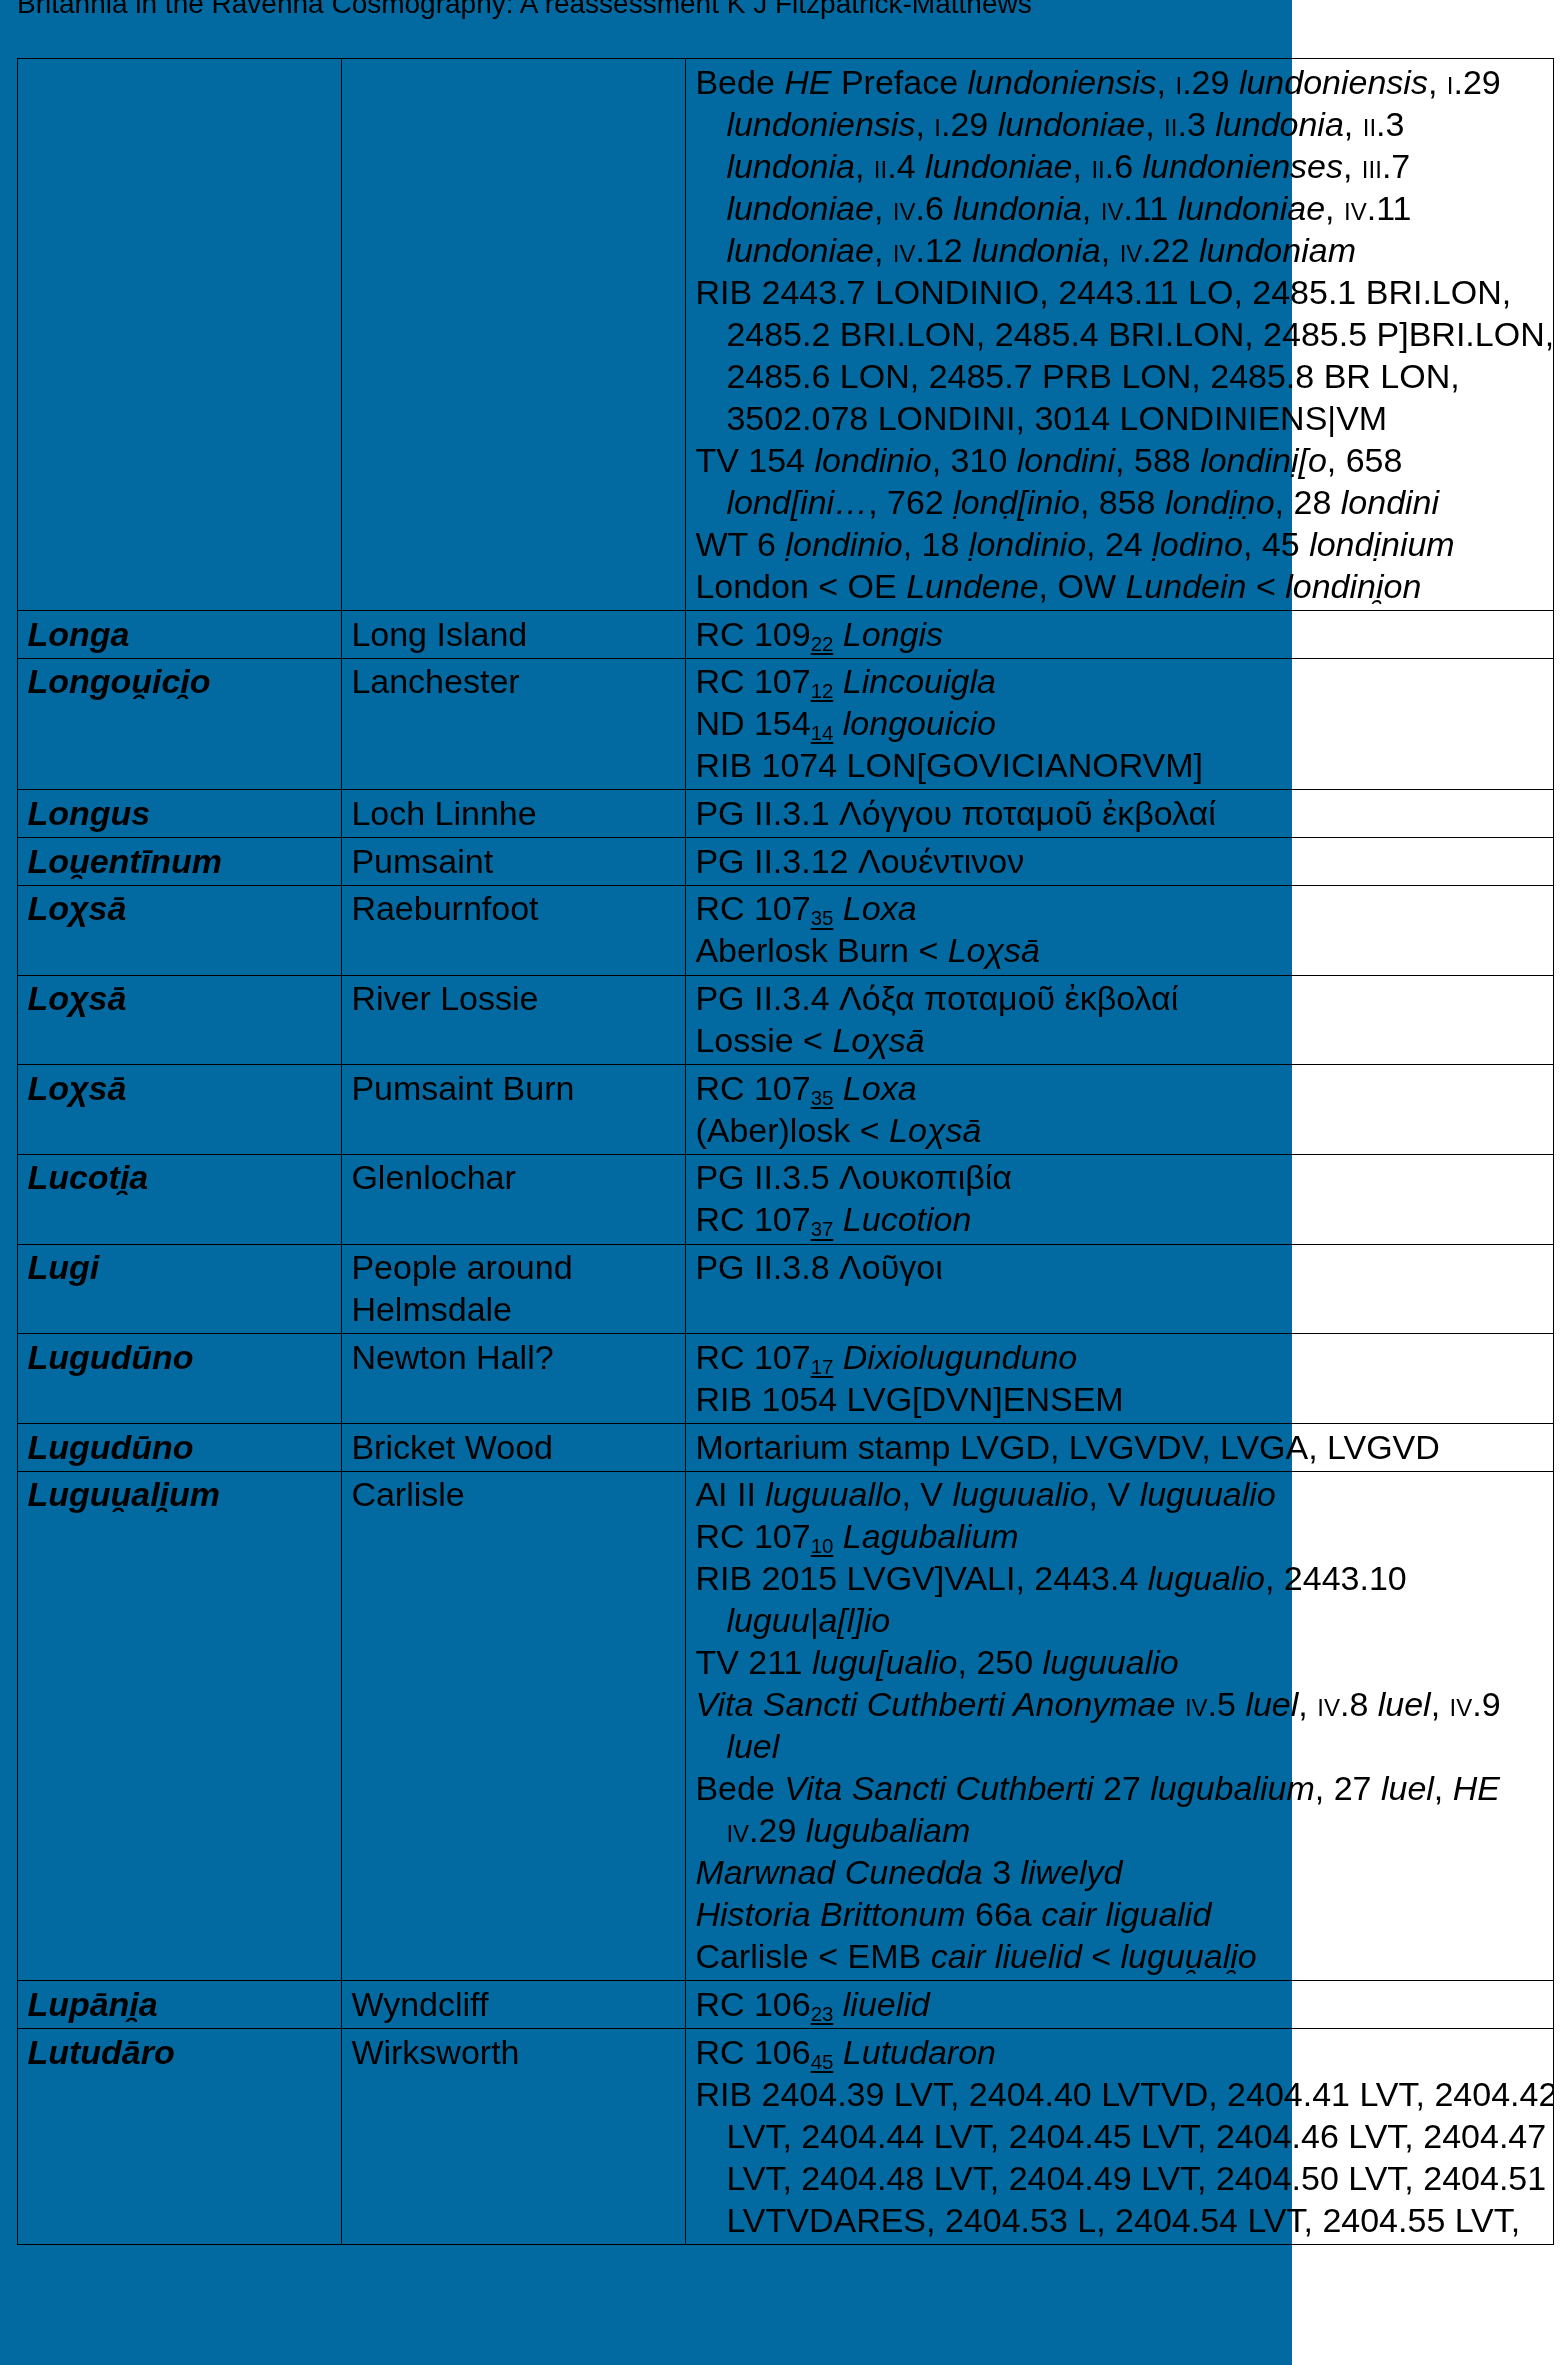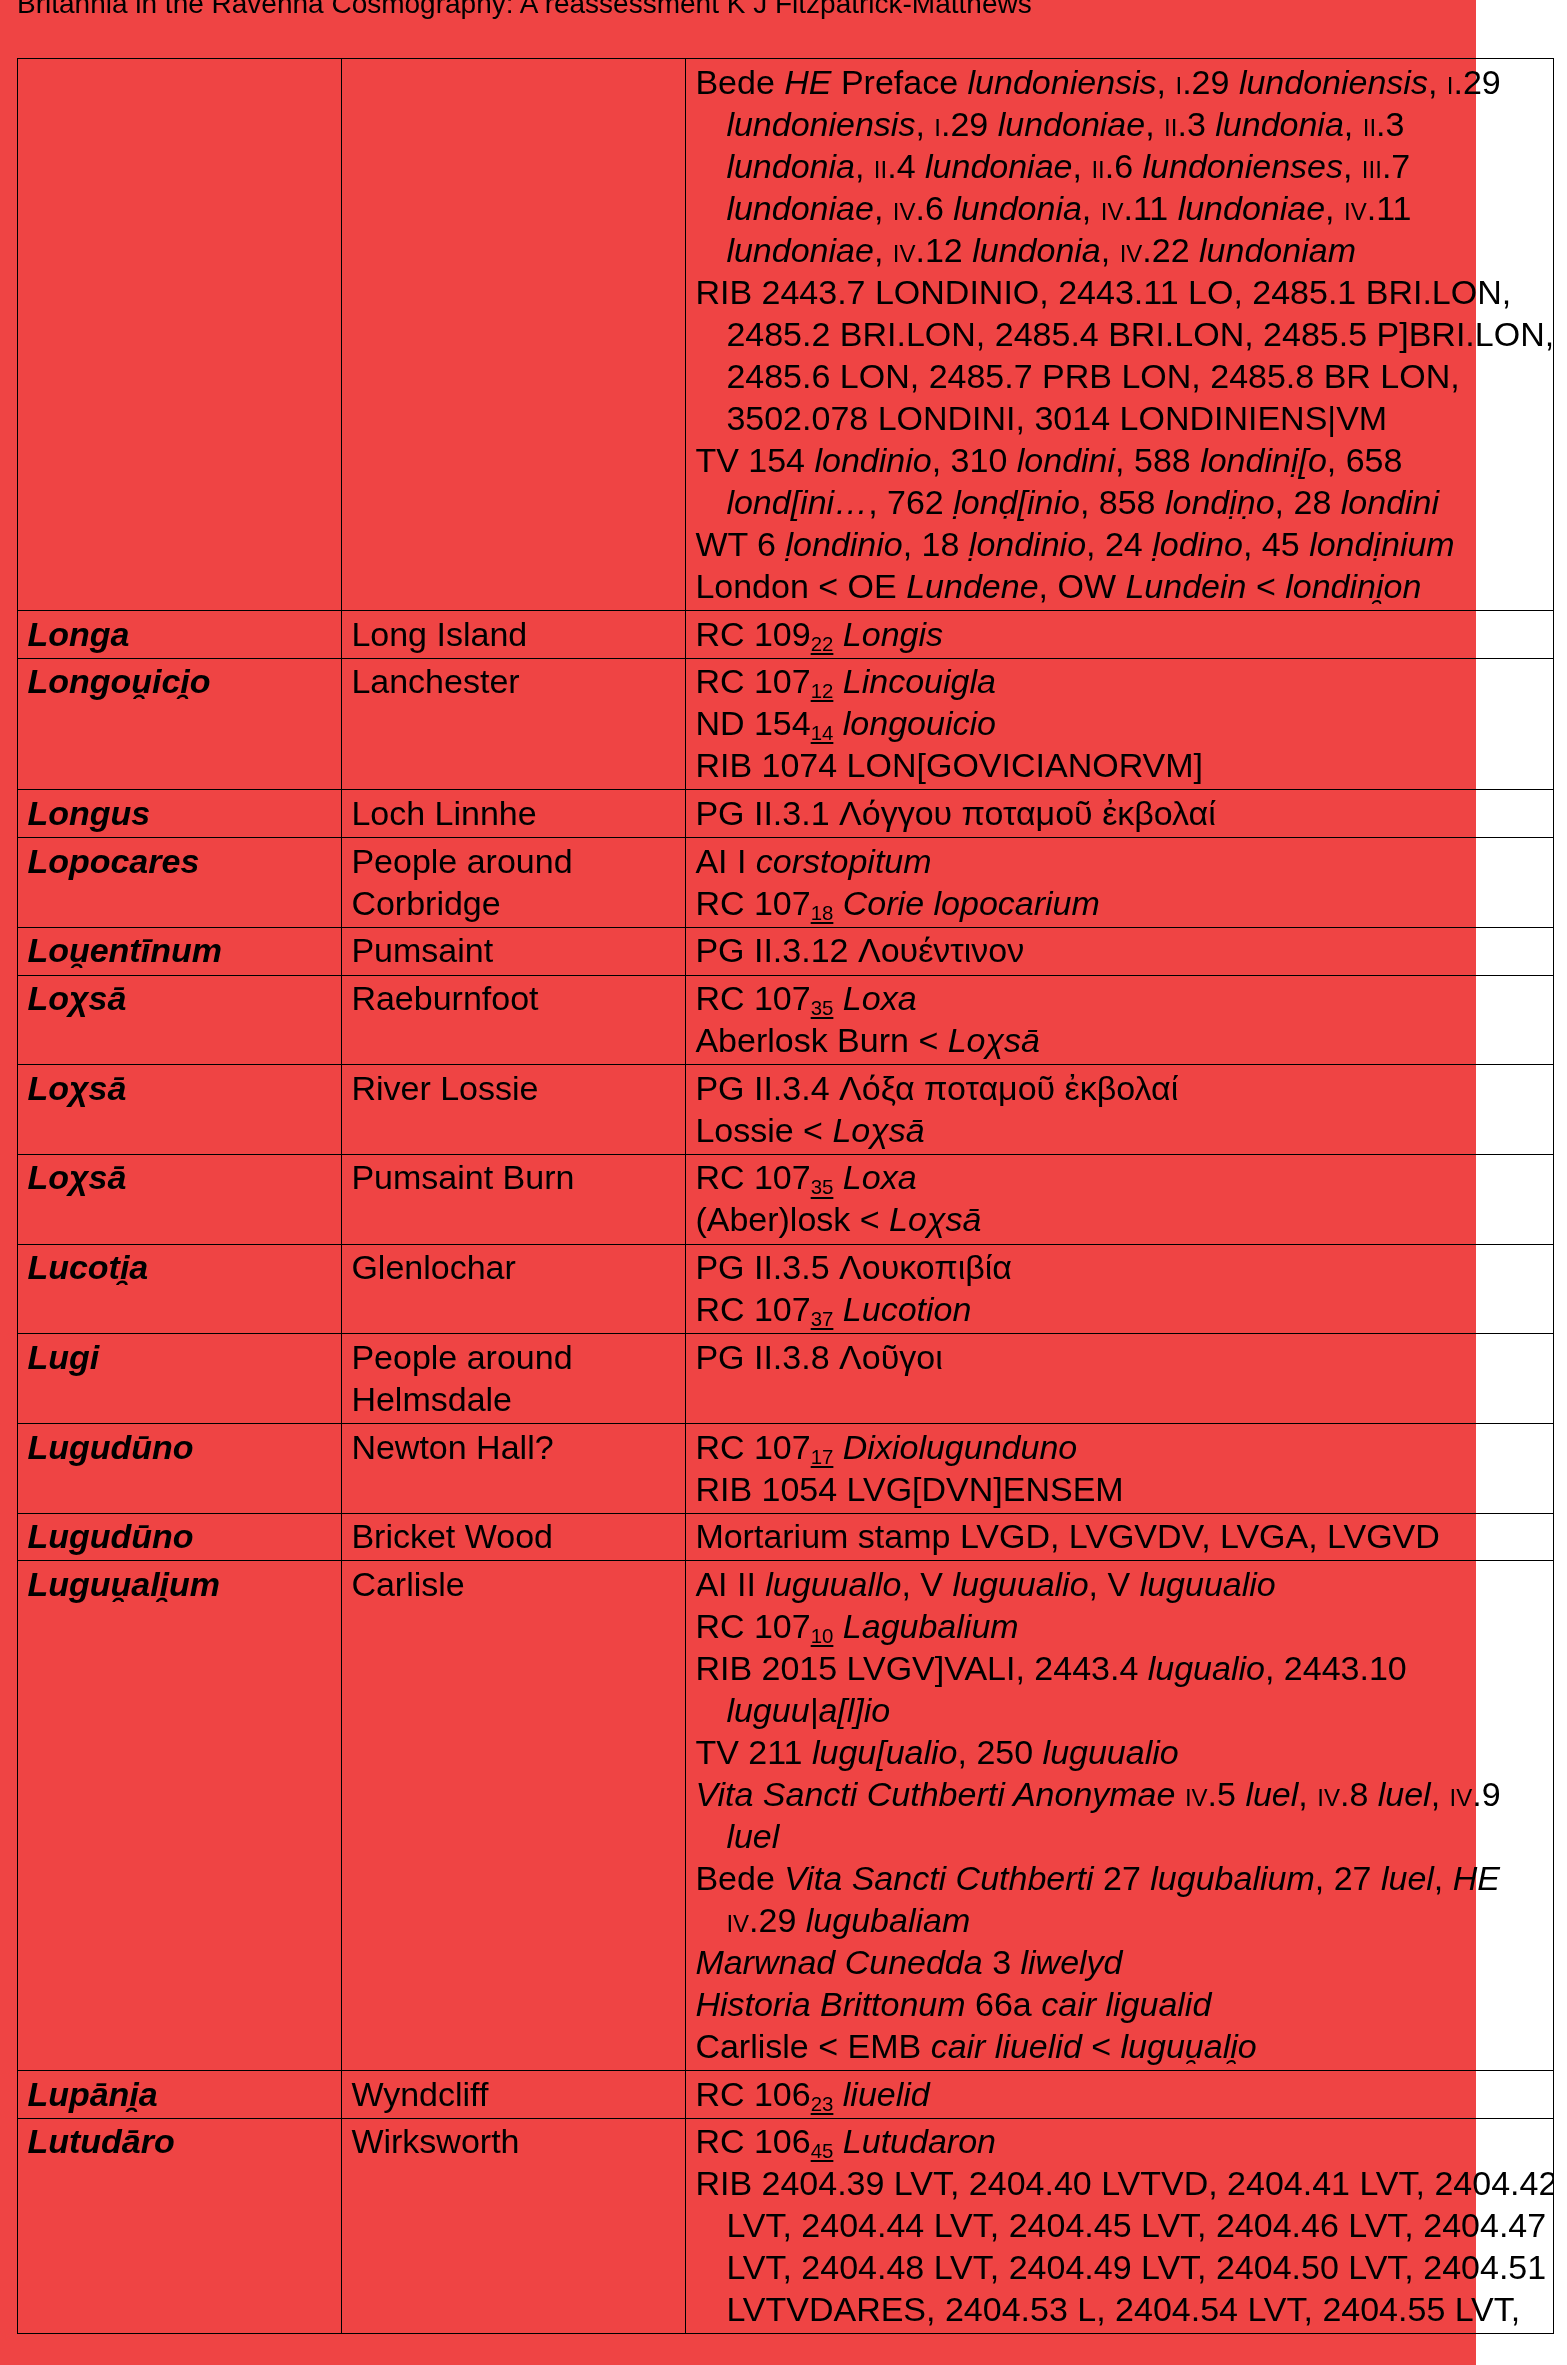--- a/index.html
+++ b/index.html
@@ -1,21 +1,21 @@
 <!DOCTYPE html>
 <html style="font-size:12.5px"><head>
 <meta charset="utf-8">
 <style>
   html,body{margin:0;padding:0;background:#ffffff;}
   body{
     width:1568px;height:2366px;overflow:hidden;
     font-family:"Liberation Sans",sans-serif;
     color:#000;
   }
-  .page{width:1476px;height:2366px;position:relative;background:#ef4444;}
+  .page{width:1292px;height:2366px;position:relative;background:#0369a1;}
   .header-clip{
     height:23.4px;overflow:hidden;margin:0 0 0 17px;
   }
   .doc-header{
     font-size:28px;line-height:36px;margin-top:-14px;
     white-space:nowrap;font-weight:400;
   }
   table.gazetteer{
     border-collapse:collapse;table-layout:fixed;
     margin:35px 0 0 17px;
@@ -84,29 +84,20 @@
             <div class="source-line">RC 107<span class="sb">12</span> <span class="it">Lincouigla</span></div>
             <div class="source-line">ND 154<span class="sb">14</span> <span class="it">longouicio</span></div>
             <div class="source-line">RIB 1074 LON[GOVICIANORVM]</div>
           </td>
         </tr>
         <tr>
           <td class="name-cell">Longus</td>
           <td class="identification-cell">Loch Linnhe</td>
           <td class="sources-cell">
             <div class="source-line">PG II.3.1 Λόγγου ποταμοῦ ἐκβολαί</div>
-          </td>
-        </tr>
-        <tr>
-          <td class="name-cell">Lopocares</td>
-          <td class="identification-cell">People around
-Corbridge</td>
-          <td class="sources-cell">
-            <div class="source-line">AI I <span class="it">corstopitum</span></div>
-            <div class="source-line">RC 107<span class="sb">18</span> <span class="it">Corie lopocarium</span></div>
           </td>
         </tr>
         <tr>
           <td class="name-cell">Lou̯entīnum</td>
           <td class="identification-cell">Pumsaint</td>
           <td class="sources-cell">
             <div class="source-line">PG II.3.12 Λουέντινον</div>
           </td>
         </tr>
         <tr>

